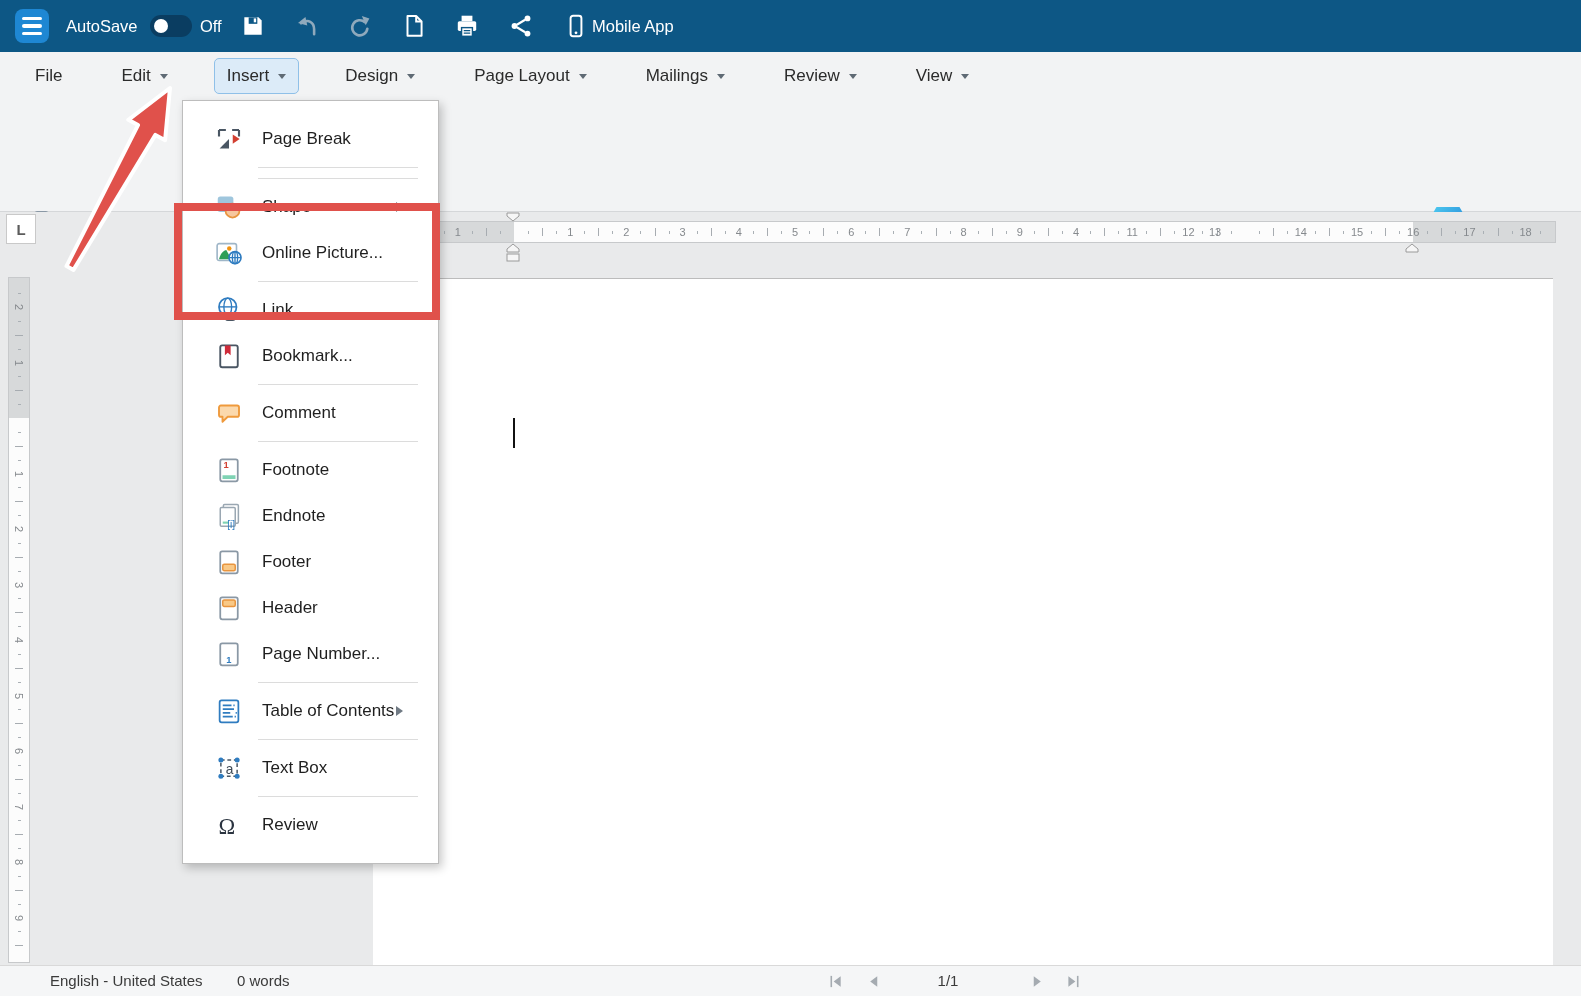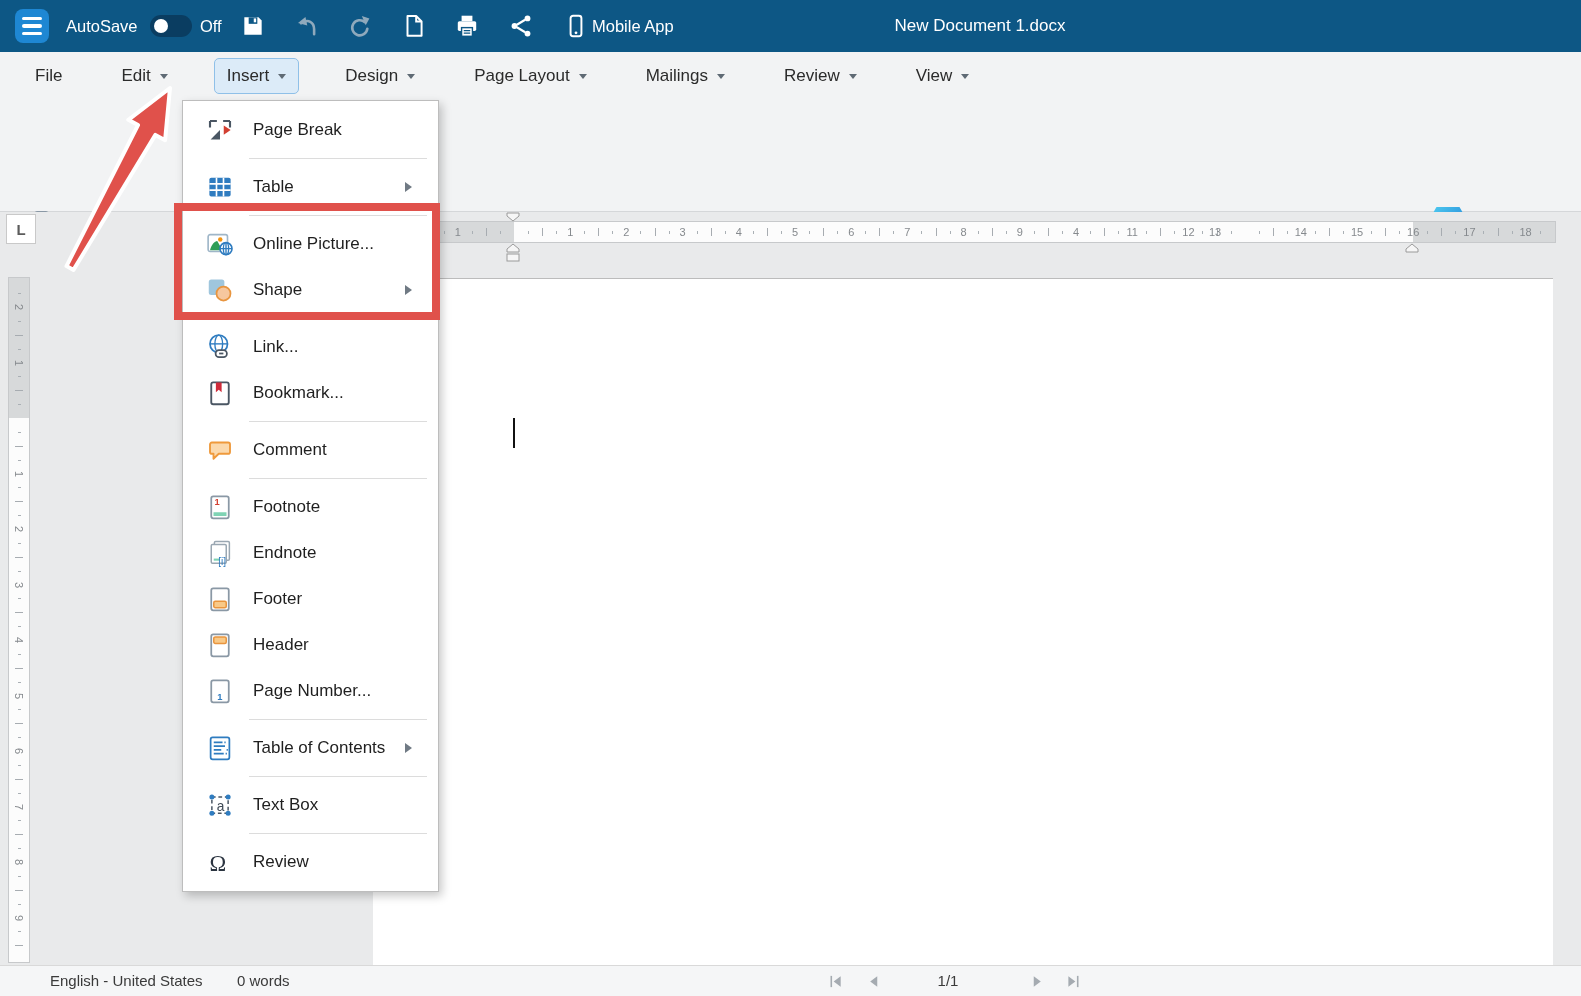--- a/index.html
+++ b/index.html
@@ -59,21 +59,21 @@
   .marker{position:absolute;}
   
   .statusbar{position:absolute;left:0;top:965px;width:1581px;height:31px;background:#f5f6f7;border-top:1px solid #d9d9d9;
              box-sizing:border-box;font-size:15px;color:#3a3a3a;}
   .sb{position:absolute;top:6px;}
   .navico{position:absolute;top:8px;width:15px;height:15px;}
   .navico svg{display:block;width:100%;height:100%;}
   
   .dropdown{position:absolute;left:182px;top:100px;width:257px;background:#fff;border:1px solid #bdbdbd;
             box-shadow:3px 4px 9px rgba(0,0,0,.22);z-index:50;box-sizing:border-box;}
-  .dropdown ul{list-style:none;margin:4px;padding:2px 4px;}
+  .dropdown ul{list-style:none;margin:13px;padding:2px 4px;}
   .dropdown .mi{height:46px;display:flex;align-items:center;padding:0 12px 0 14px;font-size:17px;color:#1f1f1f;}
   .dropdown .mico{width:30px;height:30px;margin-right:18px;flex:0 0 30px;}
   .dropdown .mico svg{width:30px;height:30px;display:block;}
   .dropdown .mlabel{flex:1;}
   .dropdown .subarrow{width:0;height:0;border-top:5.5px solid transparent;border-bottom:5.5px solid transparent;
                       border-left:7px solid #707a84;margin-right:6px;}
   .dropdown .msep{height:11px;position:relative;}
   .dropdown .msep::after{content:"";position:absolute;left:58px;right:3px;top:5px;border-top:1px solid #dcdcdc;}
   
   .redbox{position:absolute;left:174px;top:203px;width:266px;height:117px;border:8px solid #e0514b;
@@ -137,21 +137,20 @@
           <path d="M8.2 10.8l7.6-4.6M8.2 13.2l7.6 4.6" stroke="#fff" stroke-width="2"></path>
         </svg>
     </span>
     <span class="ticon" style="left:563px">
       <svg viewBox="0 0 24 24">
           <rect x="7" y="2.5" width="10" height="19" rx="2.3" fill="none" stroke="#fff" stroke-width="1.8"></rect>
           <circle cx="12" cy="18.3" r="1.3" fill="#fff"></circle>
         </svg>
     </span>
     <span class="tb-text" style="left:592px">Mobile App</span>
-    <div class="doc-title">New Document 1.docx</div>
   </header>
 
   <nav class="menubar">
       <div class="mitem">
         <span>File</span>
       </div>
       <div class="mitem">
         <span>Edit</span>
         <i class="caret"></i>
       </div>
@@ -577,54 +576,44 @@
           <span class="mico">
             <svg viewBox="0 0 24 24">
               <path d="M4 10V4.8m0 0h5.5M20 10V4.8m0 0h-5.5" stroke="#4a5663" stroke-width="1.7" fill="none"></path>
               <path d="M4.5 19.5l7.5-7.5v7.5z" fill="#4a5663"></path>
               <path d="M20.5 12l-5.5 3.7V8.3z" fill="#d23f31"></path>
             </svg>
           </span>
           <span class="mlabel">Page Break</span>
         </li>
         <li class="msep"></li>
-        <li class="mi">
-          <span class="mico">
-            <svg viewBox="0 0 24 24">
-              <rect x="3.5" y="4.5" width="17" height="15" rx="1.5" fill="#2f7cc0"></rect>
-              <path d="M3.5 9.5h17M3.5 14.5h17M9.2 4.5v15M14.8 4.5v15" stroke="#fff" stroke-width="1.3"></path>
-            </svg>
-          </span>
-          <span class="mlabel">Table</span>
+        <li class="msep"></li>
+        <li class="mi">
+          <span class="mico">
+            <svg viewBox="0 0 24 24">
+              <rect x="3" y="3.5" width="12.5" height="12.5" rx="2" fill="#9fc6dd"></rect>
+              <circle cx="14.8" cy="14.8" r="5.6" fill="#f6c79e" stroke="#e8953f" stroke-width="1.4"></circle>
+            </svg>
+          </span>
+          <span class="mlabel">Shape</span>
           <span class="subarrow"></span>
         </li>
-        <li class="msep"></li>
         <li class="mi">
           <span class="mico">
             <svg viewBox="0 0 24 24">
               <rect x="2.5" y="4.5" width="15.5" height="13.5" rx="1.6" fill="#fff" stroke="#9fb6c8" stroke-width="1.3"></rect>
               <path d="M4 17c1-4.5 3.8-7.5 5.8-7.5L14 17z" fill="#2f9e57"></path>
               <circle cx="12.2" cy="8.3" r="1.8" fill="#f2930f"></circle>
               <circle cx="16.8" cy="15.7" r="4.8" fill="#fff" stroke="#2f7cc0" stroke-width="1.3"></circle>
               <ellipse cx="16.8" cy="15.7" rx="2.1" ry="4.8" fill="none" stroke="#2f7cc0" stroke-width="1.1"></ellipse>
               <path d="M12 15.7h9.6M16.8 10.9v9.6" stroke="#2f7cc0" stroke-width="1.1"></path>
             </svg>
           </span>
           <span class="mlabel">Online Picture...</span>
         </li>
-        <li class="mi">
-          <span class="mico">
-            <svg viewBox="0 0 24 24">
-              <rect x="3" y="3.5" width="12.5" height="12.5" rx="2" fill="#9fc6dd"></rect>
-              <circle cx="14.8" cy="14.8" r="5.6" fill="#f6c79e" stroke="#e8953f" stroke-width="1.4"></circle>
-            </svg>
-          </span>
-          <span class="mlabel">Shape</span>
-          <span class="subarrow"></span>
-        </li>
         <li class="msep"></li>
         <li class="mi">
           <span class="mico">
             <svg viewBox="0 0 24 24">
               <circle cx="11" cy="9.5" r="7" fill="none" stroke="#2f7cc0" stroke-width="1.4"></circle>
               <ellipse cx="11" cy="9.5" rx="3.1" ry="7" fill="none" stroke="#2f7cc0" stroke-width="1.1"></ellipse>
               <path d="M4 9.5h14" stroke="#2f7cc0" stroke-width="1.1"></path>
               <rect x="8.5" y="14.5" width="9" height="5.5" rx="2.7" fill="#fff" stroke="#4a5663" stroke-width="1.4"></rect>
               <path d="M11.3 17.2h3.4" stroke="#4a5663" stroke-width="1.4"></path>
             </svg>

